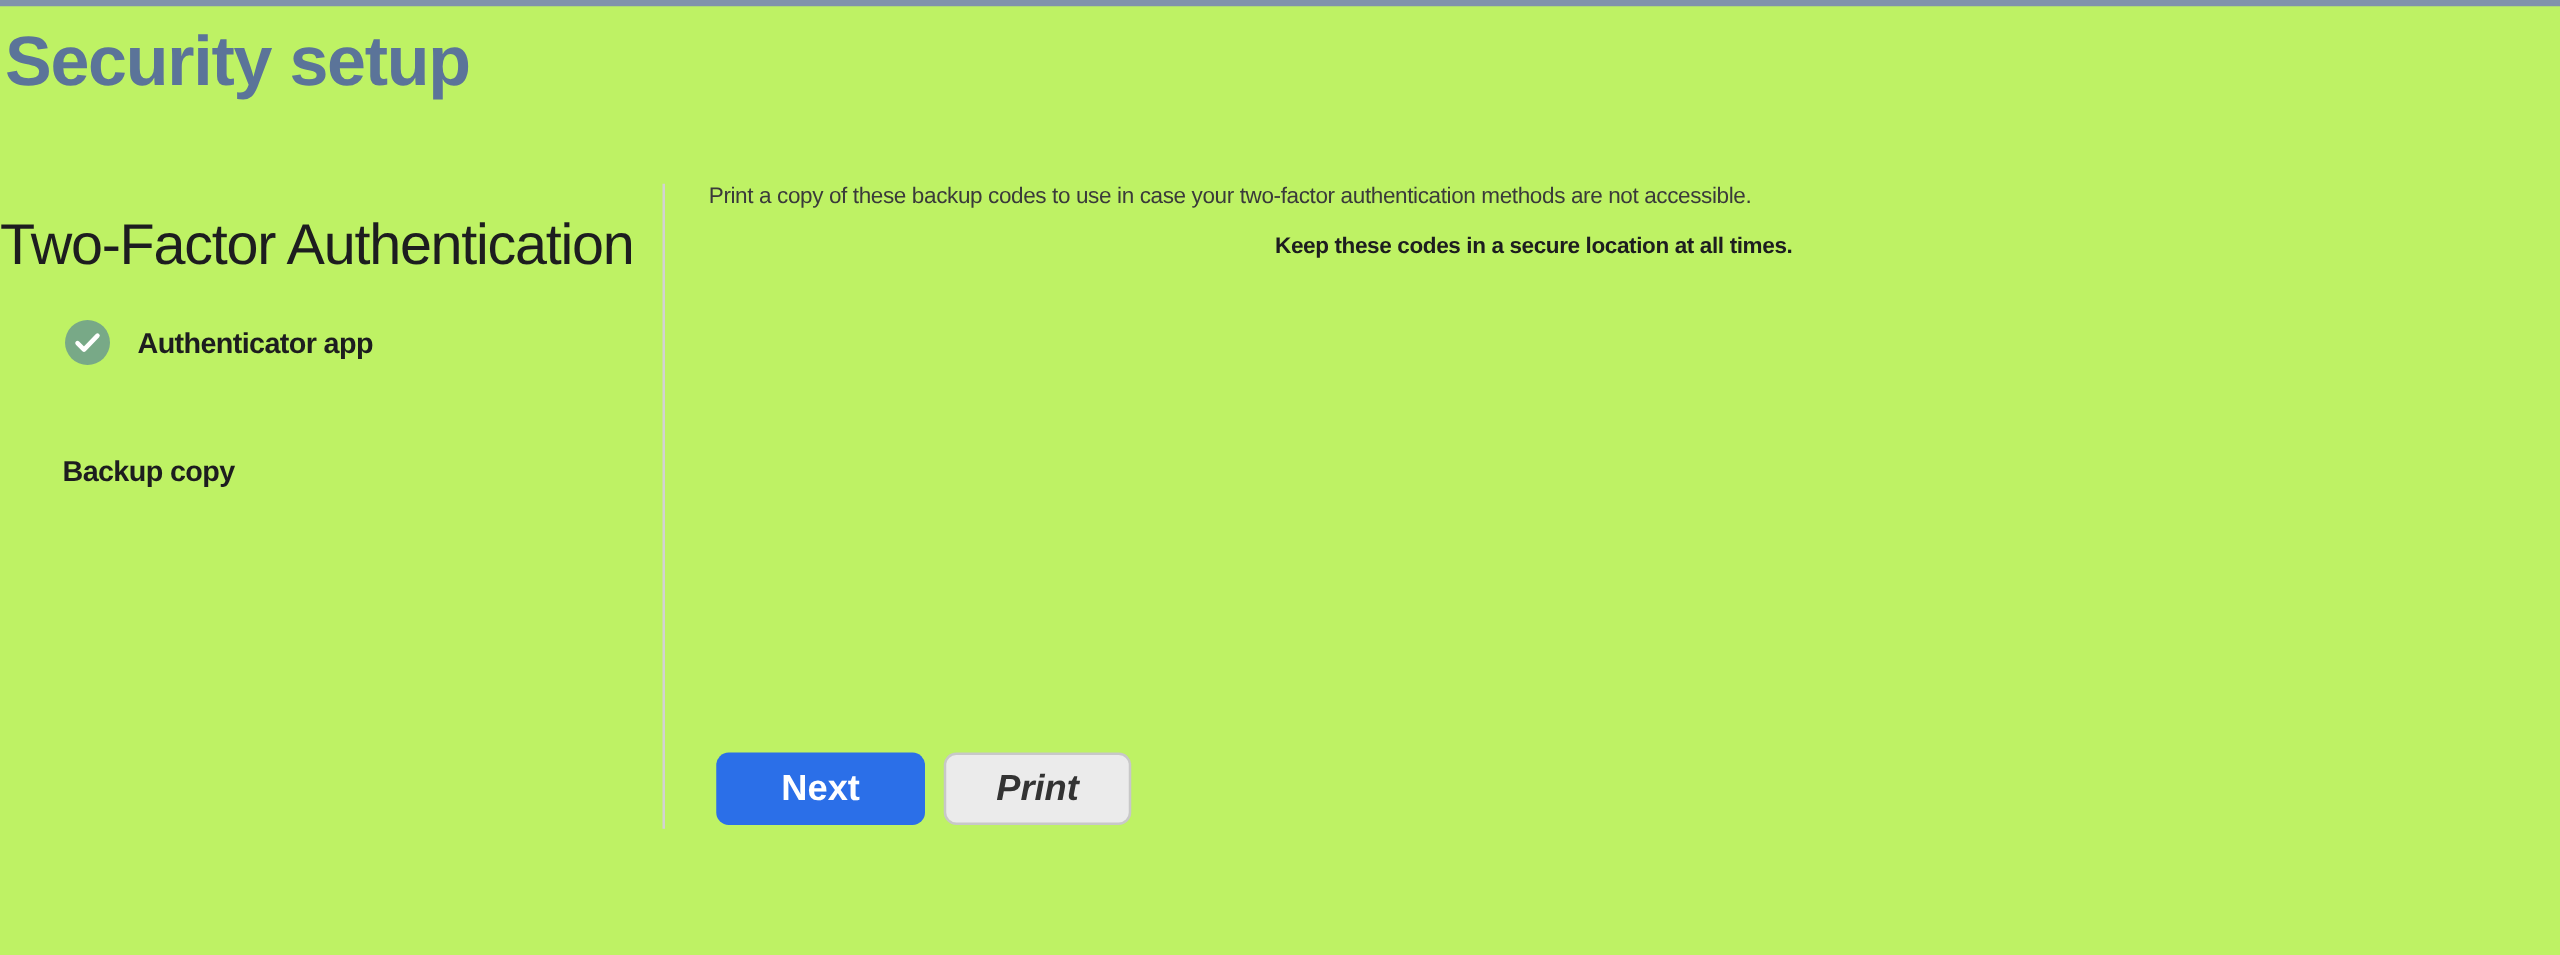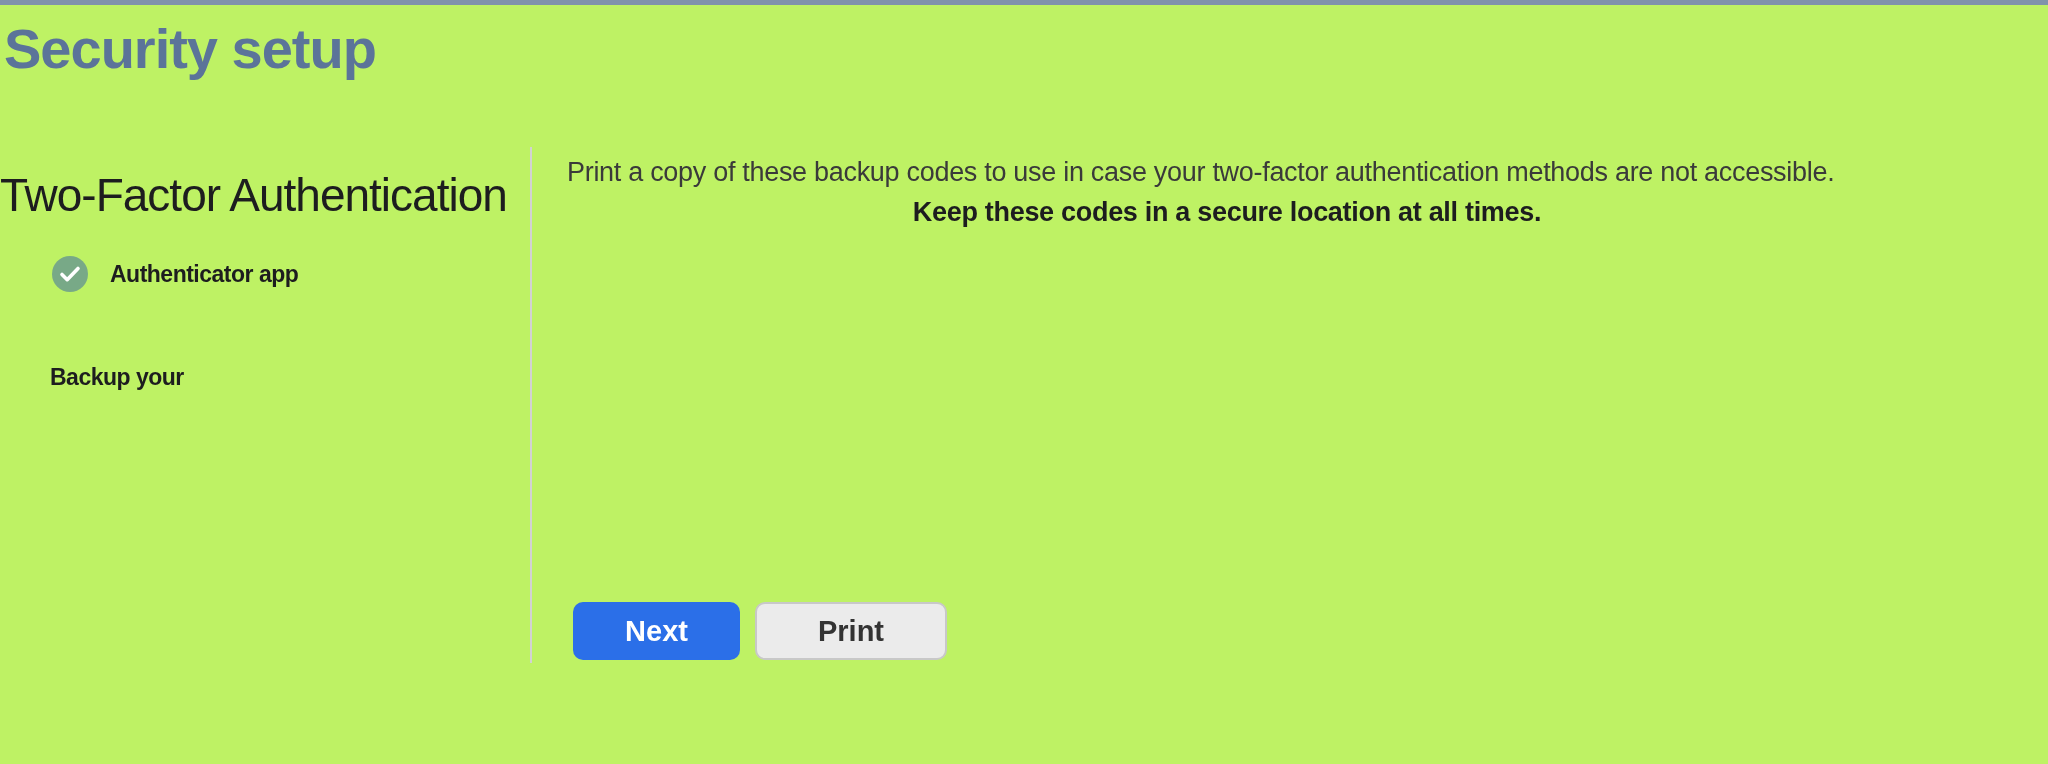--- a/index.html
+++ b/index.html
@@ -57,22 +57,22 @@
   .step-backup{
     position:absolute;left:50px;top:364px;
     cursor:pointer;
   }
   .v-divider{
     position:absolute;left:530px;top:147px;
     width:2px;height:516px;background:var(--divider);
   }
   
   .instructions{
-    position:absolute;left:567px;top:152px;width:1320px;
-    font-size:27px;line-height:40px;color:var(--text-body);
+    position:absolute;left:567px;top:136px;width:1320px;
+    font-size:18px;line-height:40px;color:var(--text-body);
     letter-spacing:-0.3px;
   }
   .instructions .line2{
     font-weight:bold;color:var(--text-dark);text-align:center;
   }
   .codes-grid{
     position:absolute;left:575px;top:252px;
     display:grid;
     grid-template-columns:242px max-content;
     grid-auto-rows:60px;
@@ -89,22 +89,22 @@
     height:58px;border-radius:10px;
     font-family:inherit;font-size:29px;font-weight:bold;
     display:flex;align-items:center;justify-content:center;
     cursor:pointer;
   }
   .btn-next{
     width:167px;background:var(--primary-blue);
     color:#fff;border:none;
   }
   .btn-print{
-    width:192px;background:var(--print-bg);
-    color:#333;border:2px solid var(--print-border);
+    width:150px;background:var(--print-bg);
+    color:#333;border:2px solid var(--print-border);font-style:italic;
   }
 </style>
 </head>
 <body>
 
 <div class="page">
 
   <div class="top-accent"></div>
 
   <h1 class="page-title">Security setup</h1>
@@ -113,21 +113,21 @@
 
   <div class="step-auth">
     <svg class="check-badge" viewBox="0 0 36 36" aria-hidden="true">
       <circle cx="18" cy="18" r="18" fill="#78a987"></circle>
       <path d="M10 18.5l5.2 5.2L26 12.5" fill="none" stroke="#ffffff" stroke-width="3.6" stroke-linecap="round" stroke-linejoin="round"></path>
     </svg>
     <span class="step-label">Authenticator app</span>
   </div>
 
   <div class="step-backup">
-    <span class="step-label">Backup your</span>
+    <span class="step-label">Backup copy</span>
   </div>
 
   <div class="v-divider"></div>
 
   <div class="instructions">
     <div class="line1">Print a copy of these backup codes to use in case your two-factor authentication methods are not accessible.</div>
     <div class="line2">Keep these codes in a secure location at all times.</div>
   </div>
 
 

